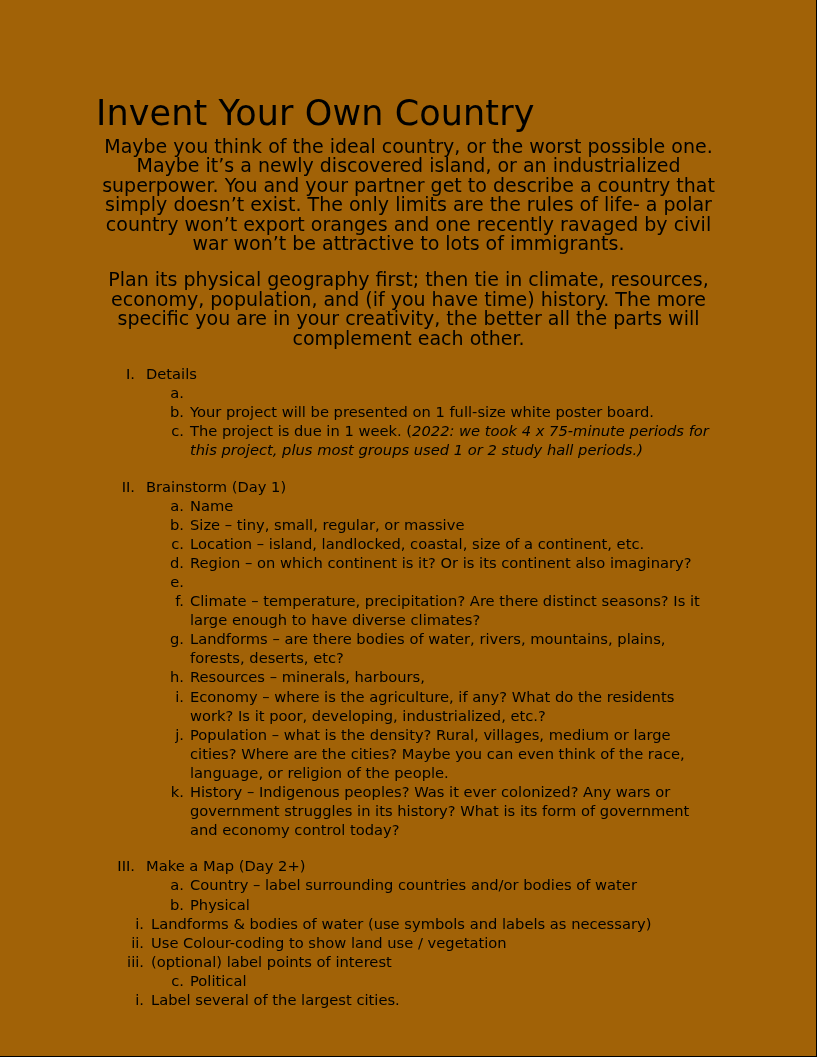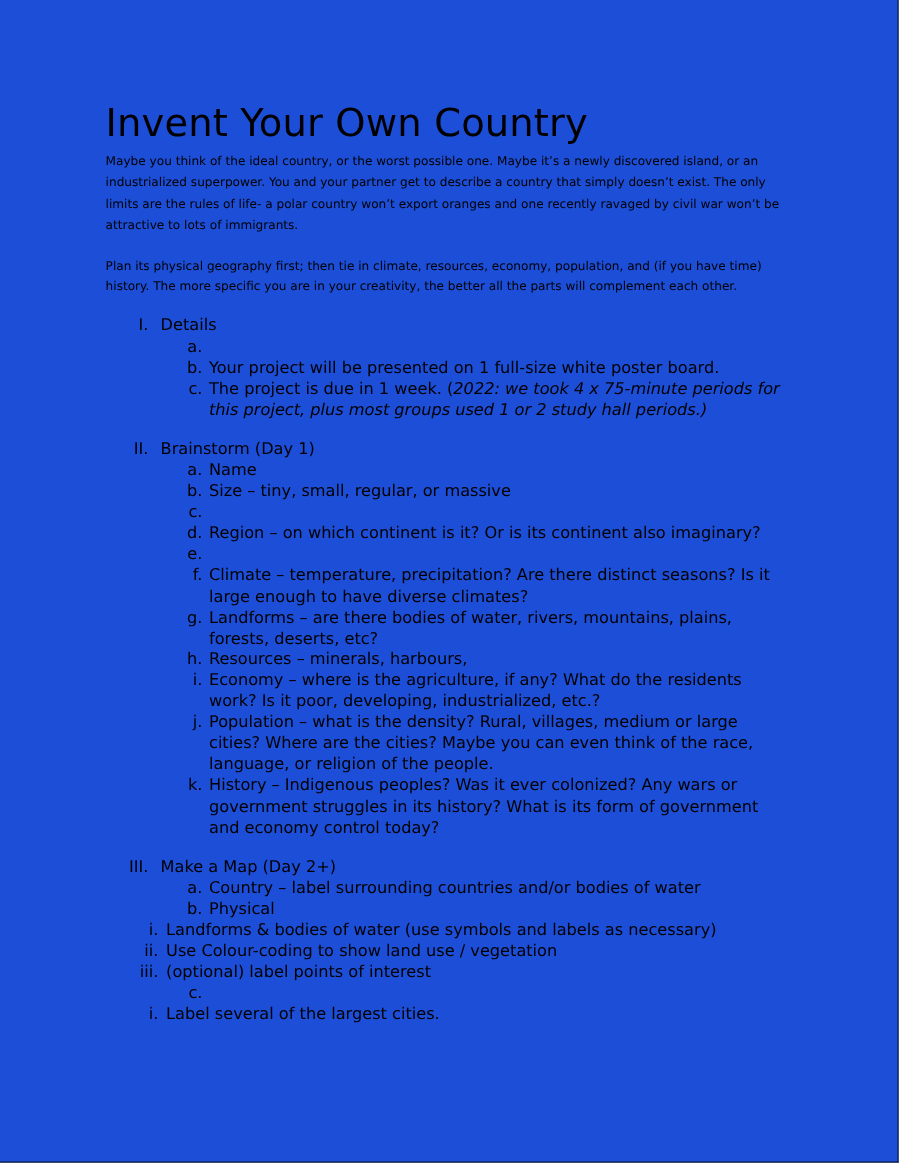--- a/index.html
+++ b/index.html
@@ -8,45 +8,45 @@
     background: #ffffff;
   }
   body {
     font-family: "DejaVu Sans", sans-serif;
     color: #000000;
   }
   .page {
     position: relative;
     width: 817px;
     height: 1057px;
-    background: #1d4ed8;
+    background: #a16207;
     box-sizing: border-box;
     border-right: 1px solid #000000;
     border-bottom: 1px solid #000000;
     overflow: hidden;
   }
   .content {
     position: absolute;
     left: 96px;
     top: 92px;
     width: 625px;
   }
   .doc-title {
     font-size: 35px;
     font-weight: 400;
     line-height: 42px;
     letter-spacing: 0.1px;
     margin: 0 0 3px 0;
     white-space: nowrap;
   }
   .para {
-    font-size: 11px;
+    font-size: 19px;
     line-height: 19.4px;
     margin: 0 0 17px 0;
-    text-align: left;
+    text-align: center;
   }
   .para.last {
     margin-bottom: 16px;
   }
 
   
   ol.lvl1 {
     list-style: none;
     margin: 0;
     padding: 0;
@@ -157,20 +157,21 @@
             </li>
           <li>
               <div class="row">
             <span class="mark">b.</span>
             <span class="txt">Size – tiny, small, regular, or massive</span>
               </div>
             </li>
           <li>
               <div class="row">
             <span class="mark">c.</span>
+            <span class="txt">Location – island, landlocked, coastal, size of a continent, etc.</span>
               </div>
             </li>
           <li>
               <div class="row">
             <span class="mark">d.</span>
             <span class="txt">Region – on which continent is it? Or is its continent also imaginary?</span>
               </div>
             </li>
           <li>
               <div class="row">
@@ -252,20 +253,21 @@
                 <span class="mark">iii.</span>
                 <span class="txt">(optional) label points of interest</span>
                   </div>
                 </li>
             </ol>
           </li>
 
           <li>
             <div class="row">
               <span class="mark">c.</span>
+              <span class="txt">Political</span>
             </div>
             <ol class="lvl3">
               <li>
                   <div class="row">
                 <span class="mark">i.</span>
                 <span class="txt">Label several of the largest cities.</span>
                   </div>
                 </li>
             </ol>
           </li>

